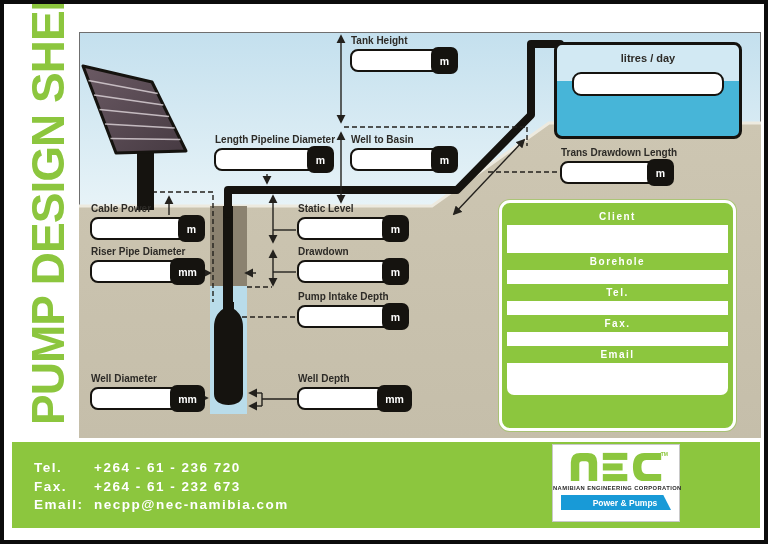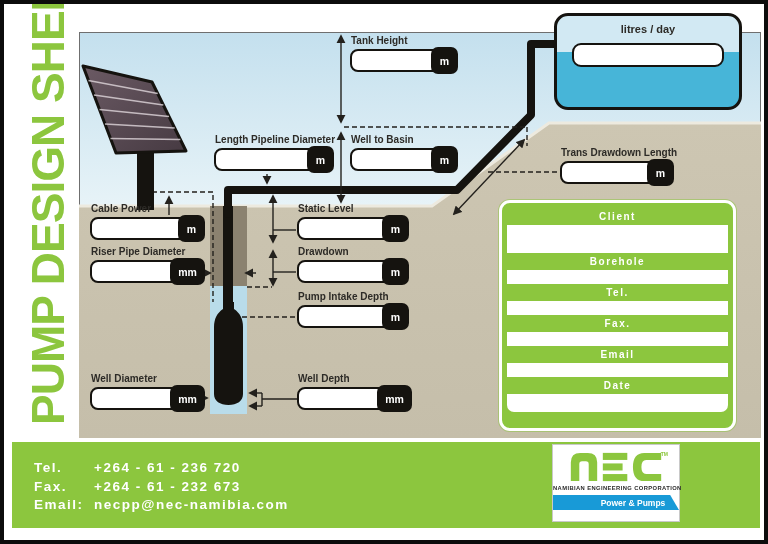--- a/index.html
+++ b/index.html
@@ -13,21 +13,21 @@
            background:linear-gradient(180deg,#c4e0ee 0%,#e9f4f8 45%,#f4f9fb 60%);box-sizing:border-box;}
   .dsvg{position:absolute;left:75px;top:28px;width:682px;height:406px;pointer-events:none;}
   
   .fld{position:absolute;height:23px;display:flex;box-sizing:border-box;}
   .flabel{position:absolute;top:-14px;left:1px;font-size:10px;font-weight:600;color:#2d2b27;white-space:nowrap;}
   .fbox{flex:1;background:#fff;border:2.5px solid #15130f;border-radius:8px;box-sizing:border-box;}
   .funit{position:absolute;right:-2px;top:-2px;bottom:-2px;width:27px;background:#15130f;border-radius:7px;
          color:#fff;font-size:10.5px;font-weight:bold;display:flex;align-items:center;justify-content:center;z-index:2;}
   .u-mm .funit{width:35px;}
   
-  .tank{position:absolute;left:550px;top:9px;width:188px;height:97px;border:3.5px solid #15130f;border-radius:14px;
+  .tank{position:absolute;left:550px;top:38px;width:188px;height:97px;border:3.5px solid #15130f;border-radius:8px;
         box-sizing:border-box;background:linear-gradient(180deg,#d2e9f3 0px,#d2e9f3 36px,#47b5d8 36px);z-index:3;}
   .tank-label{position:absolute;top:7px;left:0;right:0;text-align:center;font-size:11px;font-weight:600;color:#2d2b27;}
   .tank-input{position:absolute;left:15px;top:27px;width:152px;height:24px;background:#fff;border:2.5px solid #15130f;
               border-radius:9px;box-sizing:border-box;}
   
   .cpanel{position:absolute;left:495px;top:196px;width:237px;height:231px;background:#8CC63E;border:3px solid #fff;
           border-radius:11px;box-sizing:border-box;padding-top:5px;z-index:4;box-shadow:0 0 0 1px rgba(140,198,62,.5);}
   .crow-label{height:17px;line-height:17px;text-align:center;color:#fff;font-weight:bold;font-size:10px;letter-spacing:1.5px;}
   .crow-input{height:14px;background:#fff;margin:0 5px;}
   .crow-input.last{height:18px;border-radius:0 0 7px 7px;}
@@ -35,21 +35,21 @@
   .footer{position:absolute;left:8px;top:438px;width:748px;height:86px;background:#8CC63E;z-index:1;}
   .contacts{position:absolute;left:22px;top:17px;color:#fff;font-weight:bold;font-size:13.5px;letter-spacing:1.5px;}
   .contact-row{display:flex;line-height:18.5px;}
   .contact-label{width:60px;}
   .nec{position:absolute;left:548px;top:440px;width:128px;height:78px;background:#fff;border:1px solid #c9c9c9;
        box-sizing:border-box;z-index:2;text-align:center;}
   .nec-mark{position:relative;margin:6px auto 0;width:100px;height:32px;}
   .nec-tm{position:absolute;right:-2px;top:0;font-size:5px;font-weight:bold;color:#8CC63E;}
   .nec-sub{font-size:5.8px;font-weight:bold;color:#2a2a2a;letter-spacing:0.4px;margin-top:2px;white-space:nowrap;}
   .nec-banner{position:relative;margin:4px auto 0;width:110px;height:15px;background:#189AD7;
-              clip-path:polygon(0 0,93% 0,100% 100%,0 100%);display:flex;align-items:center;justify-content:center;padding-left:16px;}
+              clip-path:polygon(0 0,93% 0,100% 100%,0 100%);display:flex;align-items:center;justify-content:center;}
   .nec-banner span{color:#fff;font-size:8.5px;font-weight:bold;padding-left:18px;}
 </style>
 </head>
 <body>
 
 <div class="page">
 
   <div class="vtitle">PUMP DESIGN SHEET</div>
 
   <div class="diagram"></div>
@@ -202,21 +202,20 @@
     <div class="crow-input"></div>
     <div class="crow-input"></div>
     <div class="crow-label">Borehole</div>
     <div class="crow-input"></div>
     <div class="crow-label">Tel.</div>
     <div class="crow-input"></div>
     <div class="crow-label">Fax.</div>
     <div class="crow-input"></div>
     <div class="crow-label">Email</div>
     <div class="crow-input"></div>
-    <div class="crow-label">Date</div>
     <div class="crow-input last"></div>
   </div>
 
   <div class="footer">
     <div class="contacts">
       <div class="contact-row">
         <span class="contact-label">Tel.</span>
         <span>+264 - 61 - 236 720</span>
       </div>
       <div class="contact-row">

